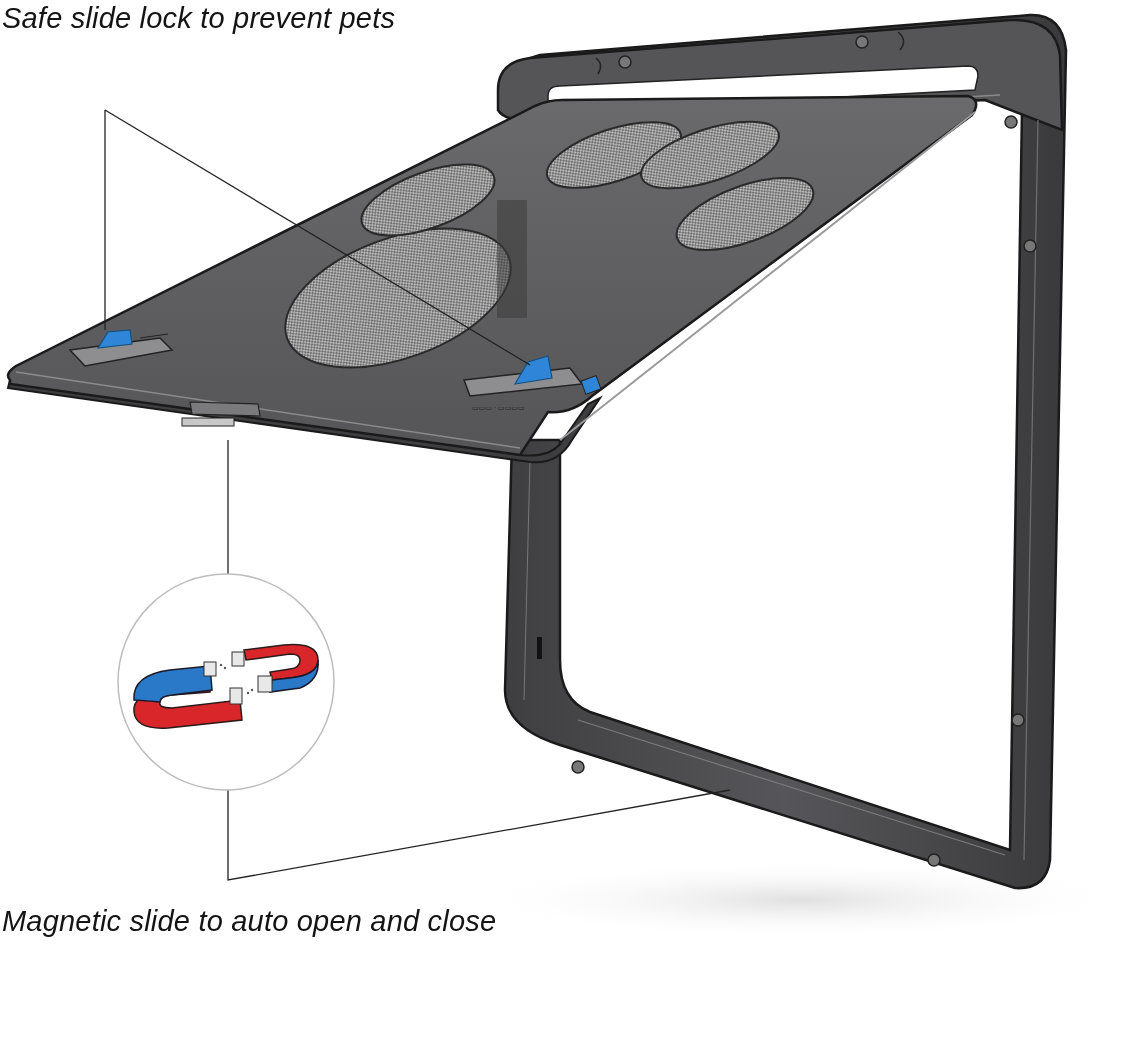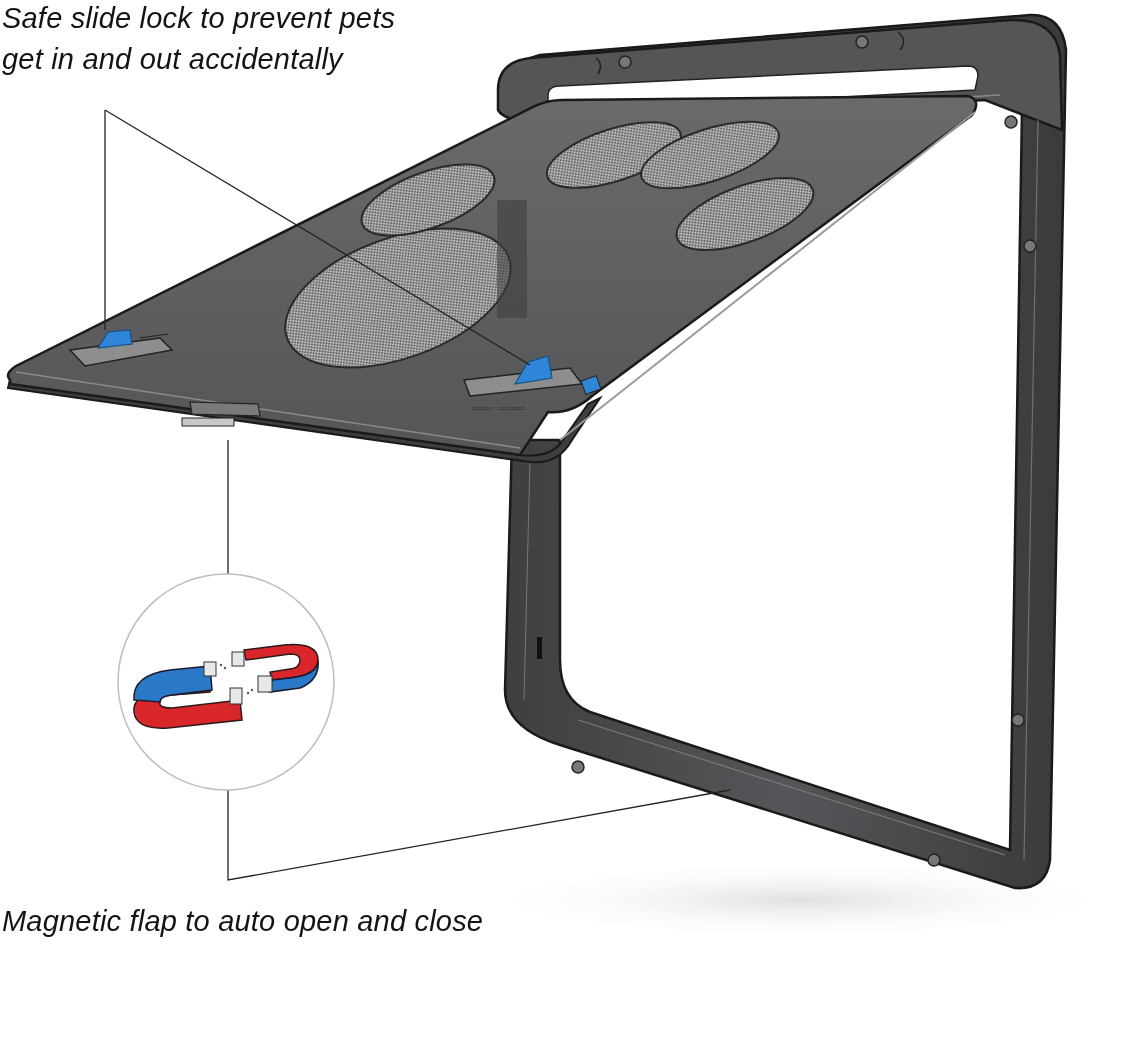--- a/index.html
+++ b/index.html
@@ -7,24 +7,23 @@
     .caption { position:absolute; font-style:italic; color:#141414; font-size:29px; line-height:41px; letter-spacing:0.2px; }
     #cap-top { left:2px; top:-2px; }
     #cap-bottom { left:2px; top:901px; }
     svg.art { position:absolute; left:0; top:0; }
   </style>
 </head>
 <body>
 
 <div class="caption" id="cap-top">
   <div>Safe slide lock to prevent pets</div>
-  <div>get in and out accidentally</div>
 </div>
 
-<div class="caption" id="cap-bottom">Magnetic flap to auto open and close</div>
+<div class="caption" id="cap-bottom">Magnetic slide to auto open and close</div>
 
 <svg class="art" width="1139" height="1060" viewBox="0 0 1139 1060">
   <defs>
     <pattern id="mesh" width="4" height="4" patternUnits="userSpaceOnUse" patternTransform="rotate(-18)">
       <rect width="4" height="4" fill="#b8b8b8"></rect>
       <path d="M0 0 L4 4 M4 0 L0 4" stroke="#5c5c5c" stroke-width="0.8"></path>
     </pattern>
     <linearGradient id="frameGrad" x1="0" y1="0" x2="1" y2="0">
       <stop offset="0" stop-color="#3f3f41"></stop>
       <stop offset="0.5" stop-color="#56565a"></stop>

